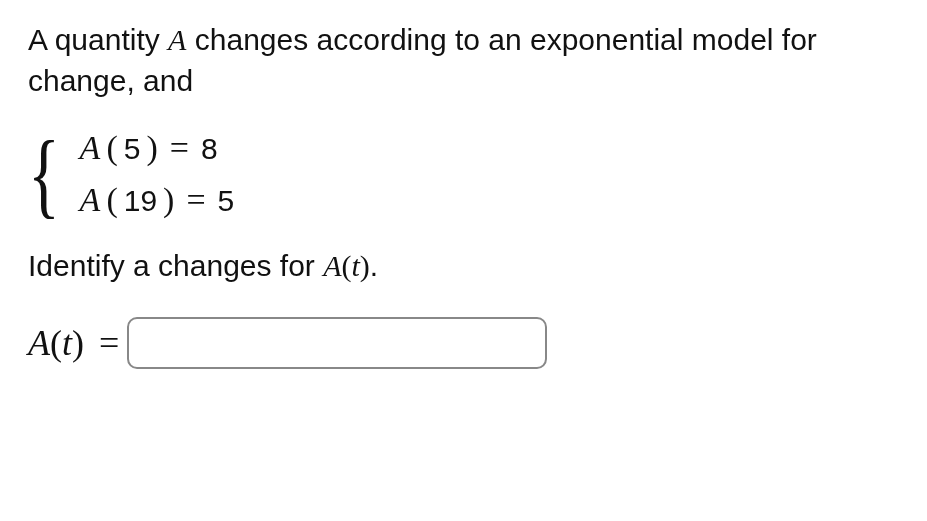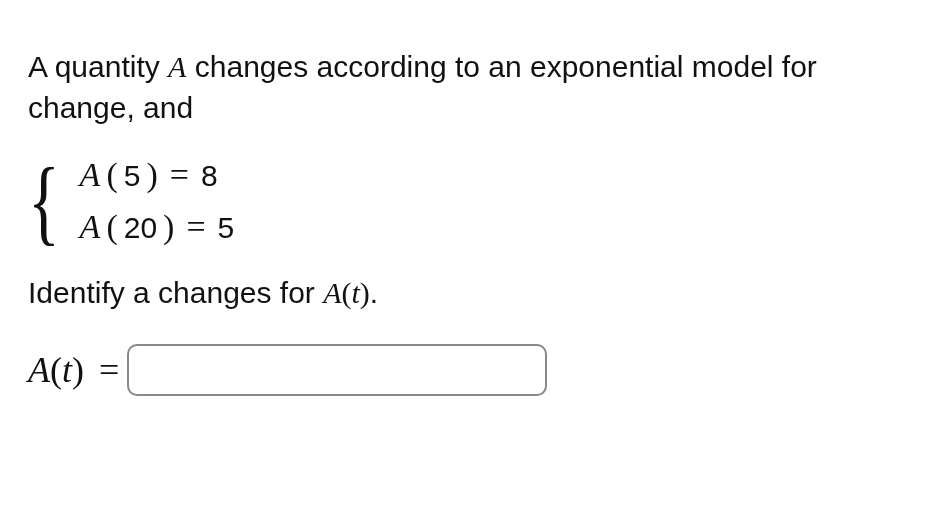--- a/index.html
+++ b/index.html
@@ -11,21 +11,20 @@
     font-family: "Segoe UI", "Helvetica Neue", Arial, sans-serif;
   }
   .container {
     padding: 20px 28px;
     color: #111;
   }
   .intro {
     font-size: 30px;
     line-height: 1.35;
     margin-bottom: 28px;
-    margin-top: 27px;
   }
   .mathit {
     font-family: "Times New Roman", Times, serif;
     font-style: italic;
   }
   .system {
     display: flex;
     align-items: center;
     margin: 10px 0 30px 0;
   }
@@ -93,21 +92,21 @@
         <span class="fn">A</span>
           <span>(</span>
           <span class="num">5</span>
           <span>)</span>
         <span class="eq">=</span>
         <span class="num">8</span>
       </div>
       <div class="eqline">
         <span class="fn">A</span>
           <span>(</span>
-          <span class="num">20</span>
+          <span class="num">19</span>
           <span>)</span>
         <span class="eq">=</span>
         <span class="num">5</span>
       </div>
     </div>
   </div>
 
   <div class="identify">
     <span>Identify a changes for </span><span class="mathit">A</span><span class="mathit" style="font-style:normal;">(</span><span class="mathit">t</span><span class="mathit" style="font-style:normal;">)</span><span>.</span>
   </div>

